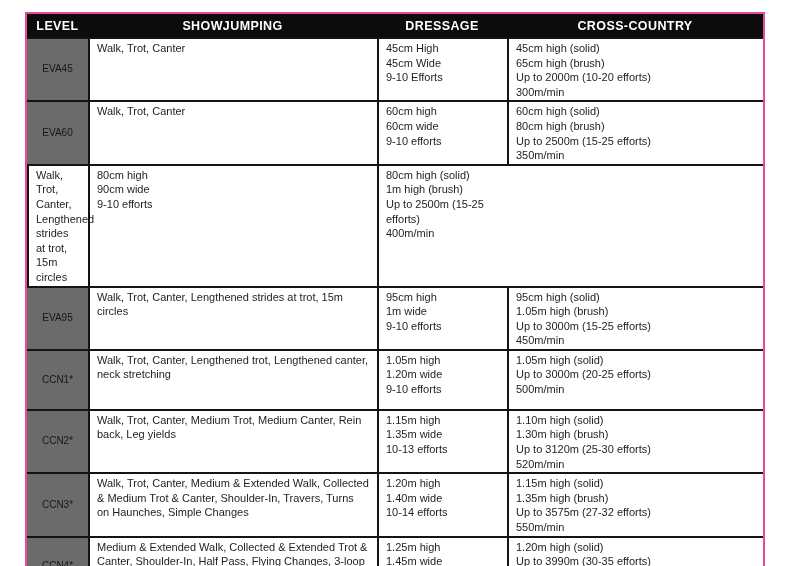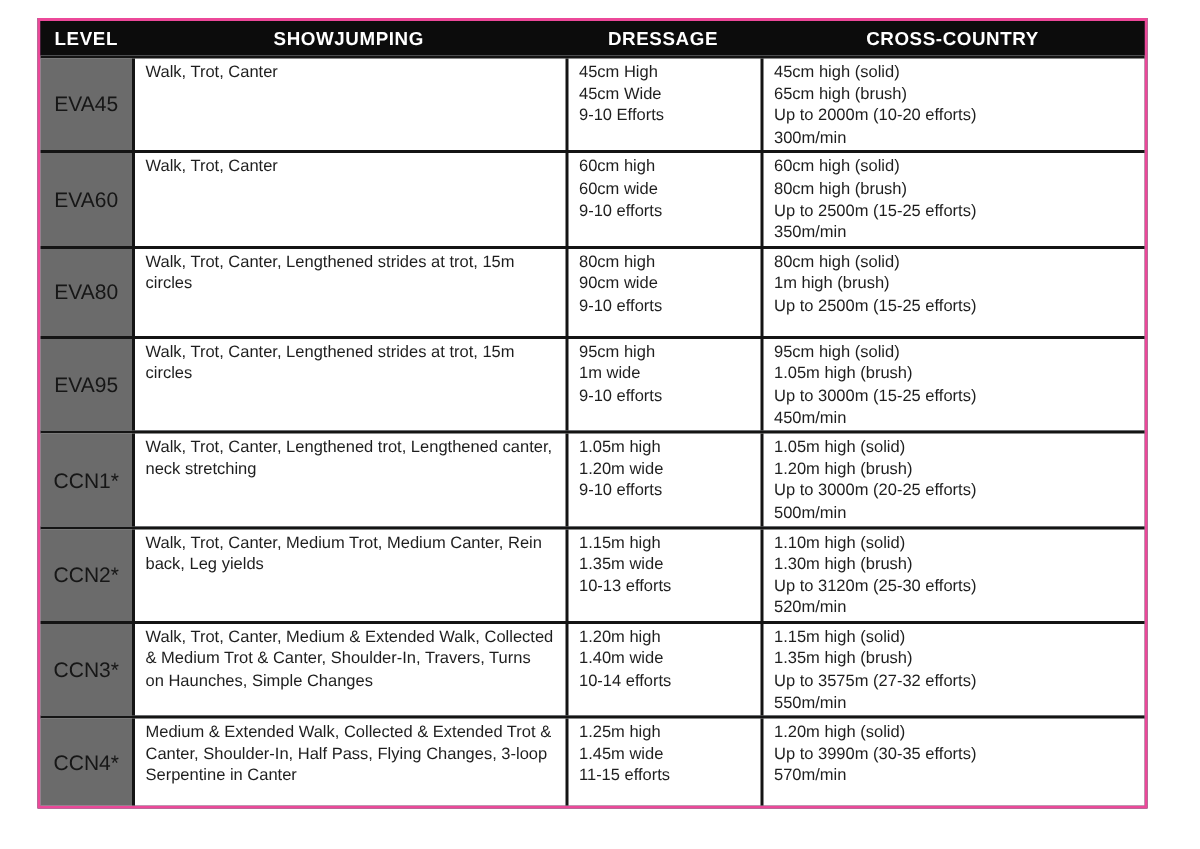--- a/index.html
+++ b/index.html
@@ -41,21 +41,21 @@
     border-left: 2px solid #141414;
     padding: 2px 8px 1px 7px;
     font-size: 11px;
     line-height: 14.6px;
     color: #1e1e1e;
   }
   .cell.level {
     border-left: none;
     background: #6b6b6b;
     color: #161616;
-    font-size: 14px;
+    font-size: 10px;
     display: flex;
     align-items: center;
     justify-content: center;
     padding: 0;
   }
   .cell .line { display: block; }
 </style>
 </head>
 <body>
 
@@ -93,31 +93,31 @@
         </div>
     <div class="cell">
           <div class="line">60cm high (solid)</div>
           <div class="line">80cm high (brush)</div>
           <div class="line">Up to 2500m (15-25 efforts)</div>
           <div class="line">350m/min</div>
         </div>
   </div>
 
   <div class="brow">
-    <div class="cell level">EVA80</div>
     <div class="cell">Walk, Trot, Canter, Lengthened strides at trot, 15m circles</div>
     <div class="cell">
           <div class="line">80cm high</div>
           <div class="line">90cm wide</div>
           <div class="line">9-10 efforts</div>
         </div>
     <div class="cell">
           <div class="line">80cm high (solid)</div>
           <div class="line">1m high (brush)</div>
           <div class="line">Up to 2500m (15-25 efforts)</div>
+          <div class="line">400m/min</div>
         </div>
   </div>
 
   <div class="brow">
     <div class="cell level">EVA95</div>
     <div class="cell">Walk, Trot, Canter, Lengthened strides at trot, 15m circles</div>
     <div class="cell">
           <div class="line">95cm high</div>
           <div class="line">1m wide</div>
           <div class="line">9-10 efforts</div>
@@ -133,21 +133,20 @@
   <div class="brow">
     <div class="cell level">CCN1*</div>
     <div class="cell">Walk, Trot, Canter, Lengthened trot, Lengthened canter, neck stretching</div>
     <div class="cell">
           <div class="line">1.05m high</div>
           <div class="line">1.20m wide</div>
           <div class="line">9-10 efforts</div>
         </div>
     <div class="cell">
           <div class="line">1.05m high (solid)</div>
-          <div class="line">1.20m high (brush)</div>
           <div class="line">Up to 3000m (20-25 efforts)</div>
           <div class="line">500m/min</div>
         </div>
   </div>
 
   <div class="brow">
     <div class="cell level">CCN2*</div>
     <div class="cell">Walk, Trot, Canter, Medium Trot, Medium Canter, Rein back, Leg yields</div>
     <div class="cell">
           <div class="line">1.15m high</div>

